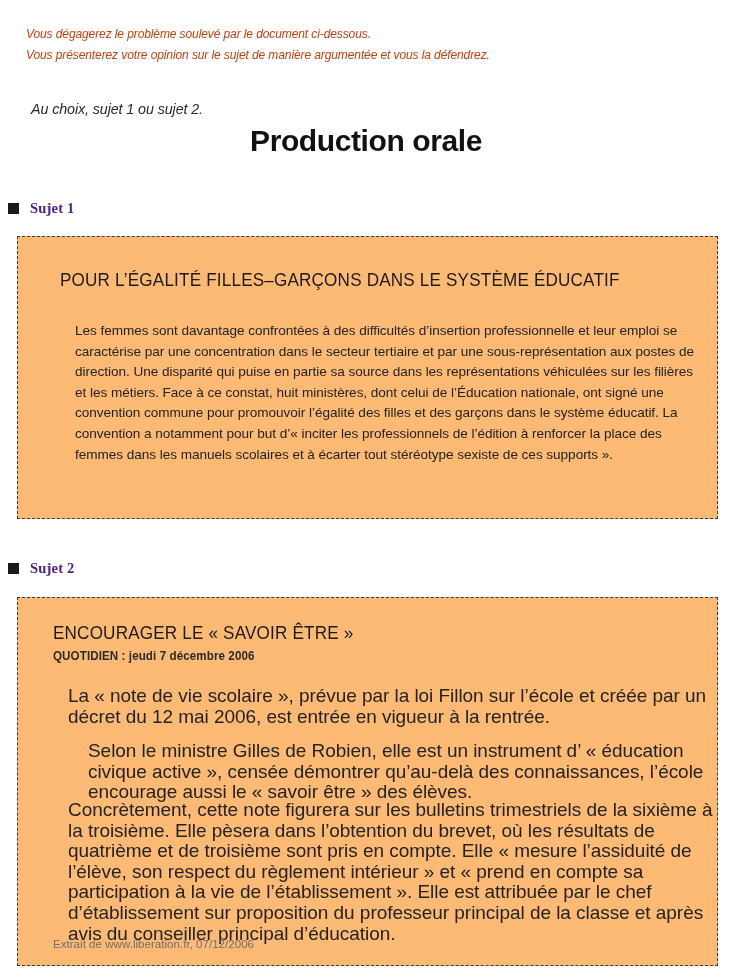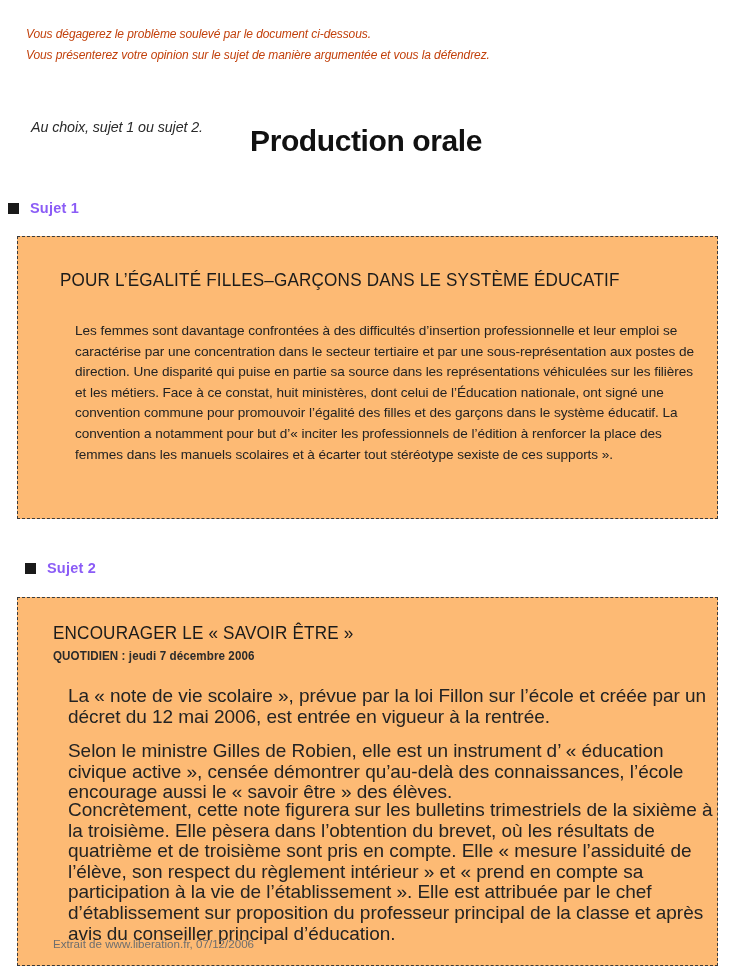--- a/index.html
+++ b/index.html
@@ -32,21 +32,20 @@
 
   .choice {
     position: absolute;
     left: 31px;
     top: 99px;
     font-style: italic;
     font-size: 14.3px;
     line-height: 20px;
     color: #2a2a2a;
     letter-spacing: -0.1px;
-    margin-top: 18px;
   }
 
   
   .page-title {
     position: absolute;
     left: 0;
     top: 124px;
     width: 652px;
     text-align: center;
     font-size: 30px;
@@ -58,31 +57,32 @@
   }
 
   
   .sujet-marker {
     position: absolute;
     display: flex;
     align-items: center;
     gap: 11px;
     font-size: 14.5px;
     font-weight: bold;
-    color: #8b5cf6;
+    color: #4c1d95;
     letter-spacing: 0.2px;
+    font-family: Liberation Serif, serif;
   }
   .sujet-marker .bullet {
     width: 11px;
     height: 11px;
     background: #1a1a1a;
     display: inline-block;
   }
   #marker-1 { left: 8px; top: 200px; }
-  #marker-2 { left: 25px; top: 560px; }
+  #marker-2 { left: 8px; top: 560px; }
 
   
   .doc-box {
     position: absolute;
     border: 1px dashed #3a3a3a;
     box-sizing: border-box;
     background: #fdba74;
   }
   #box-1 { left: 17px; top: 236px; width: 701px; height: 283px; }
   #box-2 { left: 17px; top: 597px; width: 701px; height: 369px; }
@@ -127,21 +127,21 @@
   .doc-body-2 {
     position: absolute;
     left: 50px;
     width: 645px;
     font-size: 19px;
     line-height: 20.6px;
     color: #232323;
     letter-spacing: -0.05px;
   }
   #para-1 { top: 88px; }
-  #para-2 { top: 143px; }
+  #para-2 { top: 143px; margin-left: 20px; }
   #para-3 { top: 202px; }
 
   .doc-source {
     position: absolute;
     font-size: 11.6px;
     color: #6e6e6e;
     letter-spacing: 0px;
     white-space: nowrap;
   }
   #source-1 { left: 52px; top: 242px; }

